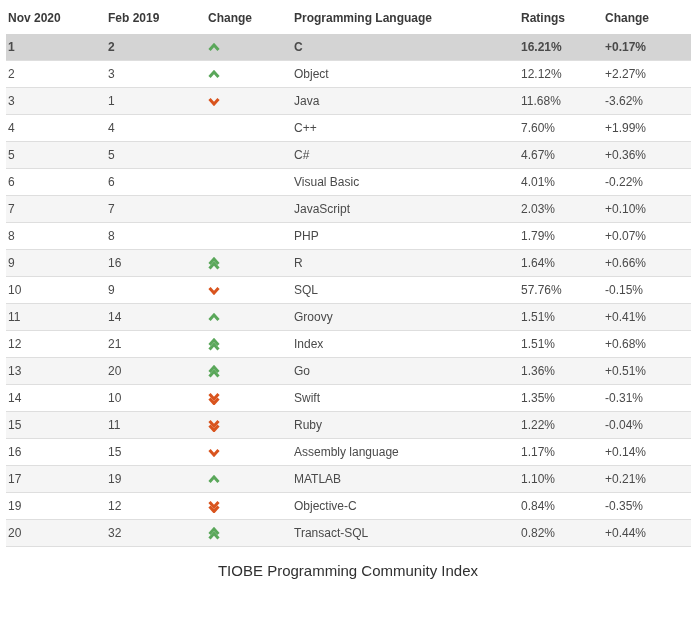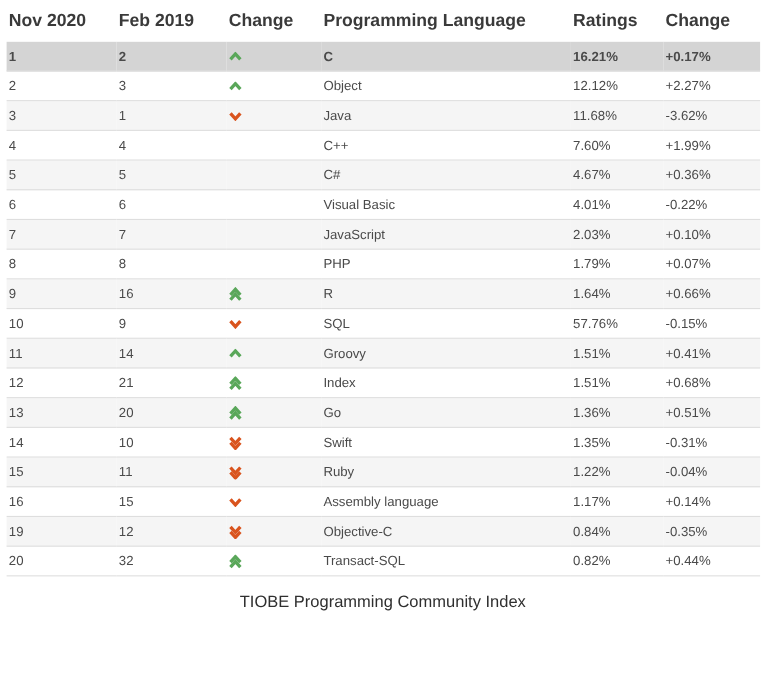--- a/index.html
+++ b/index.html
@@ -21,21 +21,21 @@
     table-layout: fixed;
     width: 685px;
     margin-left: 6px;
     font-size: 12px;
     color: #4a4a4a;
   }
   table.index-table th {
     text-align: left;
     font-weight: bold;
     color: #3a3a3a;
-    font-size: 16px;
+    font-size: 12px;
     padding: 11px 2px 9px 2px;
     white-space: nowrap;
   }
   table.index-table td {
     padding: 0 2px;
     height: 26px;
     border-bottom: 1px solid #dedede;
     white-space: nowrap;
     vertical-align: middle;
   }
@@ -235,20 +235,30 @@
     <td>16</td>
     <td>15</td>
     <td><span class="arrow"><svg width="12" height="9" viewBox="0 0 12 9">
                 <path d="M1.5 2 L6 7 L10.5 2" fill="none" stroke="#d9541e" stroke-width="3"></path>
               </svg></span></td>
     <td>Assembly language</td>
     <td>1.17%</td>
     <td>+0.14%</td>
   </tr>
         <tr>
+    <td>17</td>
+    <td>19</td>
+    <td><span class="arrow"><svg width="12" height="9" viewBox="0 0 12 9">
+                <path d="M1.5 7 L6 2 L10.5 7" fill="none" stroke="#5aa75a" stroke-width="3"></path>
+              </svg></span></td>
+    <td>MATLAB</td>
+    <td>1.10%</td>
+    <td>+0.21%</td>
+  </tr>
+        <tr>
     <td>19</td>
     <td>12</td>
     <td><span class="arrow"><svg width="12" height="13" viewBox="0 0 12 13">
                 <path d="M1.5 2 L6 7 L10.5 2" fill="none" stroke="#d9541e" stroke-width="3"></path>
                 <path d="M1.5 6.5 L6 11.5 L10.5 6.5" fill="none" stroke="#d9541e" stroke-width="3"></path>
               </svg></span></td>
     <td>Objective-C</td>
     <td>0.84%</td>
     <td>-0.35%</td>
   </tr>

